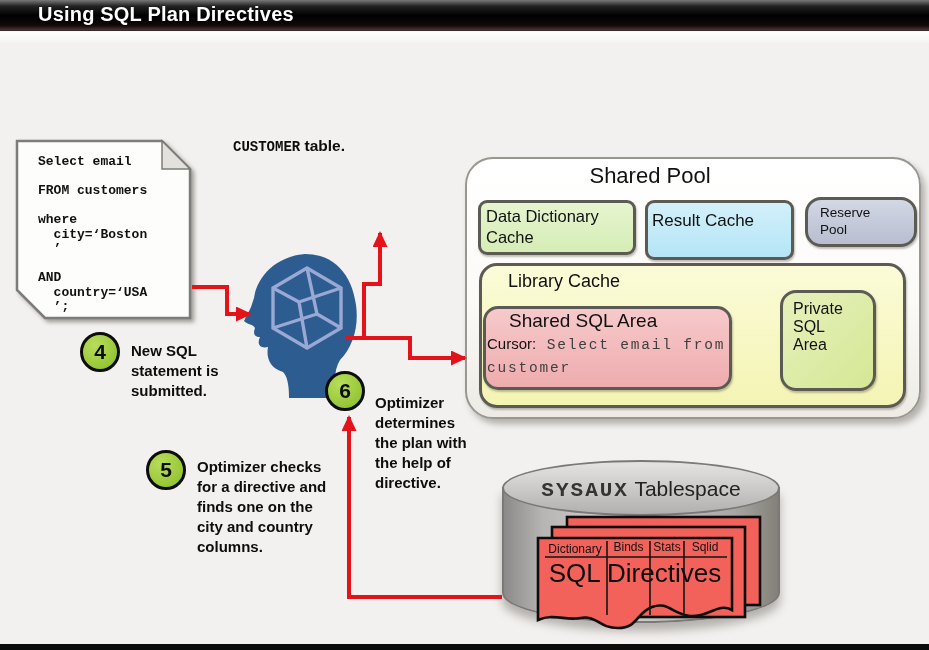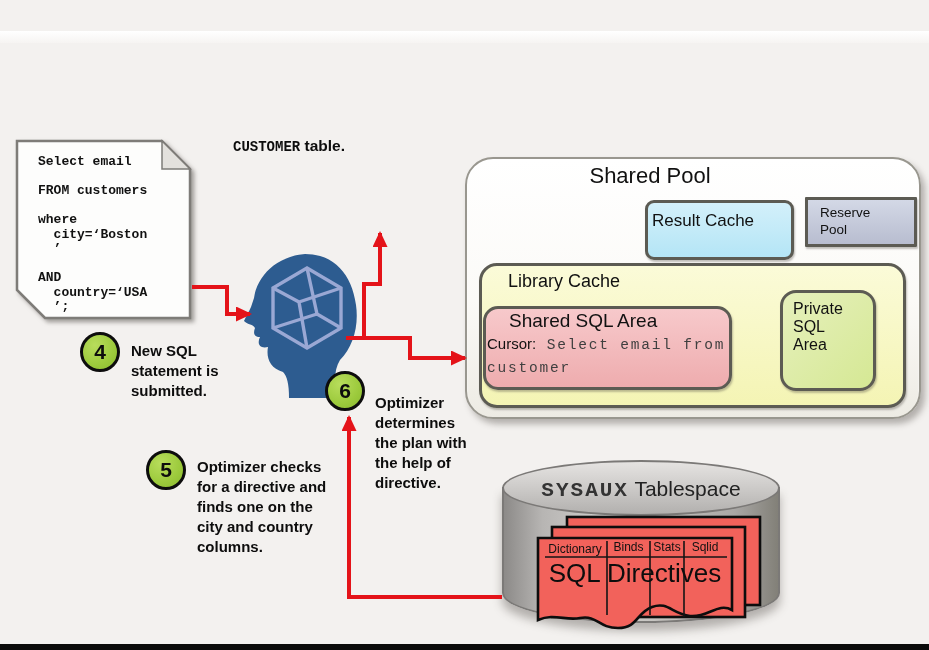--- a/index.html
+++ b/index.html
@@ -36,21 +36,21 @@
   
   .pool{left:465px;top:157px;width:452px;height:258px;border:2px solid #99978f;border-radius:28px;
     background:linear-gradient(180deg,#ffffff 0%,#fbfaf7 55%,#edebe4 100%);
     box-shadow:4px 5px 6px rgba(60,55,50,.35), inset 0 2px 2px #fff;z-index:2;}
   .pool-title{left:480px;top:163px;width:340px;text-align:center;font-size:22px;color:#111;z-index:3;}
   .innerbox{border:3px solid #5c5b53;color:#111;z-index:3;box-shadow:1px 2px 2px rgba(80,75,70,.35);}
   .ddc{left:478px;top:200px;width:147px;height:46px;border-radius:9px;
     background:linear-gradient(180deg,#e6f4cf,#d5edb6);font-size:16.5px;line-height:21px;padding:3px 0 0 5px;}
   .rescache{left:645px;top:200px;width:139px;height:46px;border-radius:9px;
     background:linear-gradient(180deg,#d3f0fa,#b4e5f6);font-size:17px;padding:8px 0 0 4px;}
-  .reserve{left:805px;top:197px;width:94px;height:40px;border-radius:1px;
+  .reserve{left:805px;top:197px;width:94px;height:40px;border-radius:16px;
     background:linear-gradient(180deg,#d3d8e6,#b8bdd0);font-size:13.5px;line-height:17px;padding:4px 0 0 12px;}
   .libcache{left:479px;top:263px;width:421px;height:139px;border-radius:18px;
     background:linear-gradient(180deg,#fbfbd8,#f4f4b4);}
   .lib-title{left:508px;top:271px;font-size:18px;color:#111;z-index:4;}
   .ssa{left:483px;top:306px;width:243px;height:78px;border-radius:15px;
     background:linear-gradient(180deg,#f7c9cb,#eeacae);z-index:4;}
   .ssa-title{left:509px;top:310px;font-size:19px;color:#111;z-index:5;}
   .cursorline{left:487px;top:333px;width:240px;font-size:15px;line-height:21px;color:#111;z-index:5;}
   .cursorline .code{font-family:"Liberation Mono",monospace;font-size:14.5px;letter-spacing:1.8px;color:#3f3f3f;}
   .psa{left:780px;top:290px;width:80px;height:88px;border-radius:16px;
@@ -72,20 +72,23 @@
   
   .arrows{left:0;top:0;z-index:4;pointer-events:none;}
   .headsvg{left:243px;top:252px;z-index:3;}
   .sqlbox-svg{left:10px;top:133px;z-index:2;}
 </style>
 </head>
 <body>
 
 <div class="slide">
 
+  <div class="abs titlebar">
+    <span class="t">Using SQL Plan Directives</span>
+  </div>
   <div class="abs whiteband"></div>
 
   <svg class="abs sqlbox-svg" width="195" height="200">
     <path d="M7,8 L152,8 L180,36 L180,185 L35,185 L7,157 Z" fill="#fdfdfc" stroke="#7e7c78" stroke-width="2.5" style="filter:drop-shadow(3px 3px 2px rgba(90,85,80,.55));"></path>
     <path d="M152,8 L180,36 L152,36 Z" fill="#e3e1dd" stroke="#7e7c78" stroke-width="1.5"></path>
   </svg>
   <div class="abs sqlcode pre">Select email
 
 FROM customers
 
@@ -104,20 +107,22 @@
     <g fill="none" stroke="#9aa8d4" stroke-width="3.4">
       <path d="M64,16 L98,36 L98,76 L64,96 L30,76 L30,36 Z"></path>
       <path d="M56,50 L98,36 M56,50 L64,96 M56,50 L30,36"></path>
       <path d="M74,62 L64,16 M74,62 L98,76 M74,62 L30,76"></path>
     </g>
   </svg>
 
   <div class="abs pool"></div>
   <div class="abs pool-title">Shared Pool</div>
 
+  <div class="abs innerbox ddc prelines">Data Dictionary
+Cache</div>
   <div class="abs innerbox rescache">Result Cache</div>
   <div class="abs innerbox reserve prelines">Reserve
 Pool</div>
 
   <div class="abs innerbox libcache"></div>
   <div class="abs lib-title">Library Cache</div>
 
   <div class="abs innerbox ssa"></div>
   <div class="abs ssa-title">Shared SQL Area</div>
   <div class="abs cursorline"><span>Cursor:</span><span class="code prelines"> Select email from

